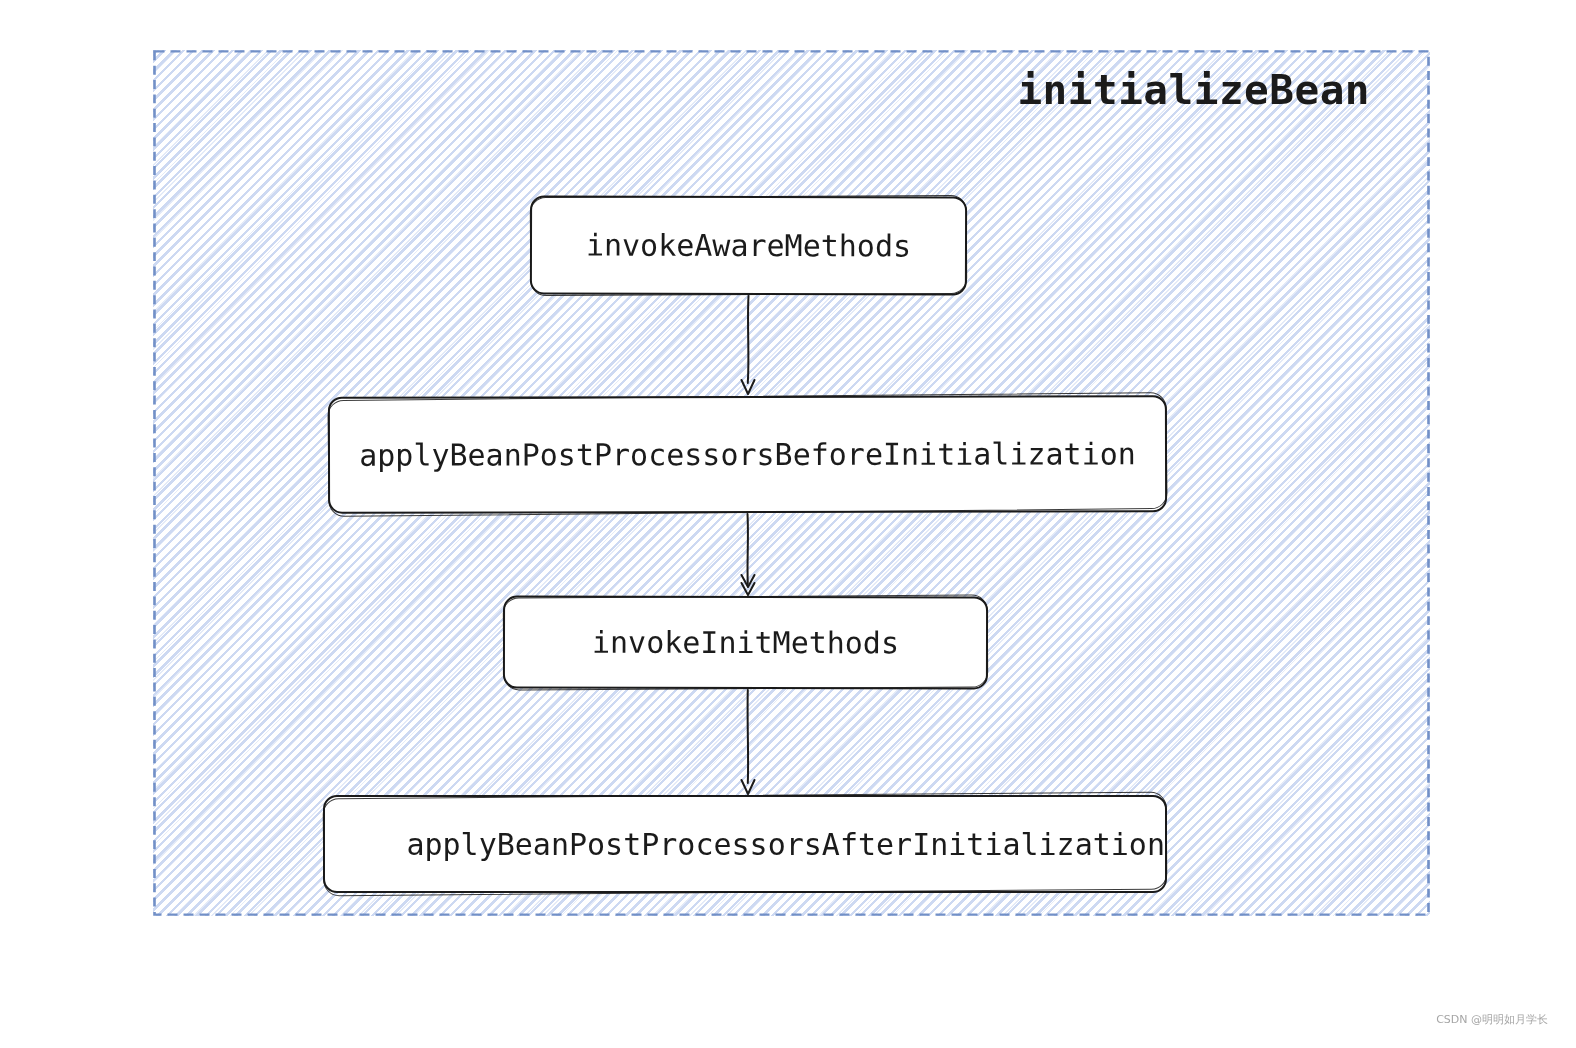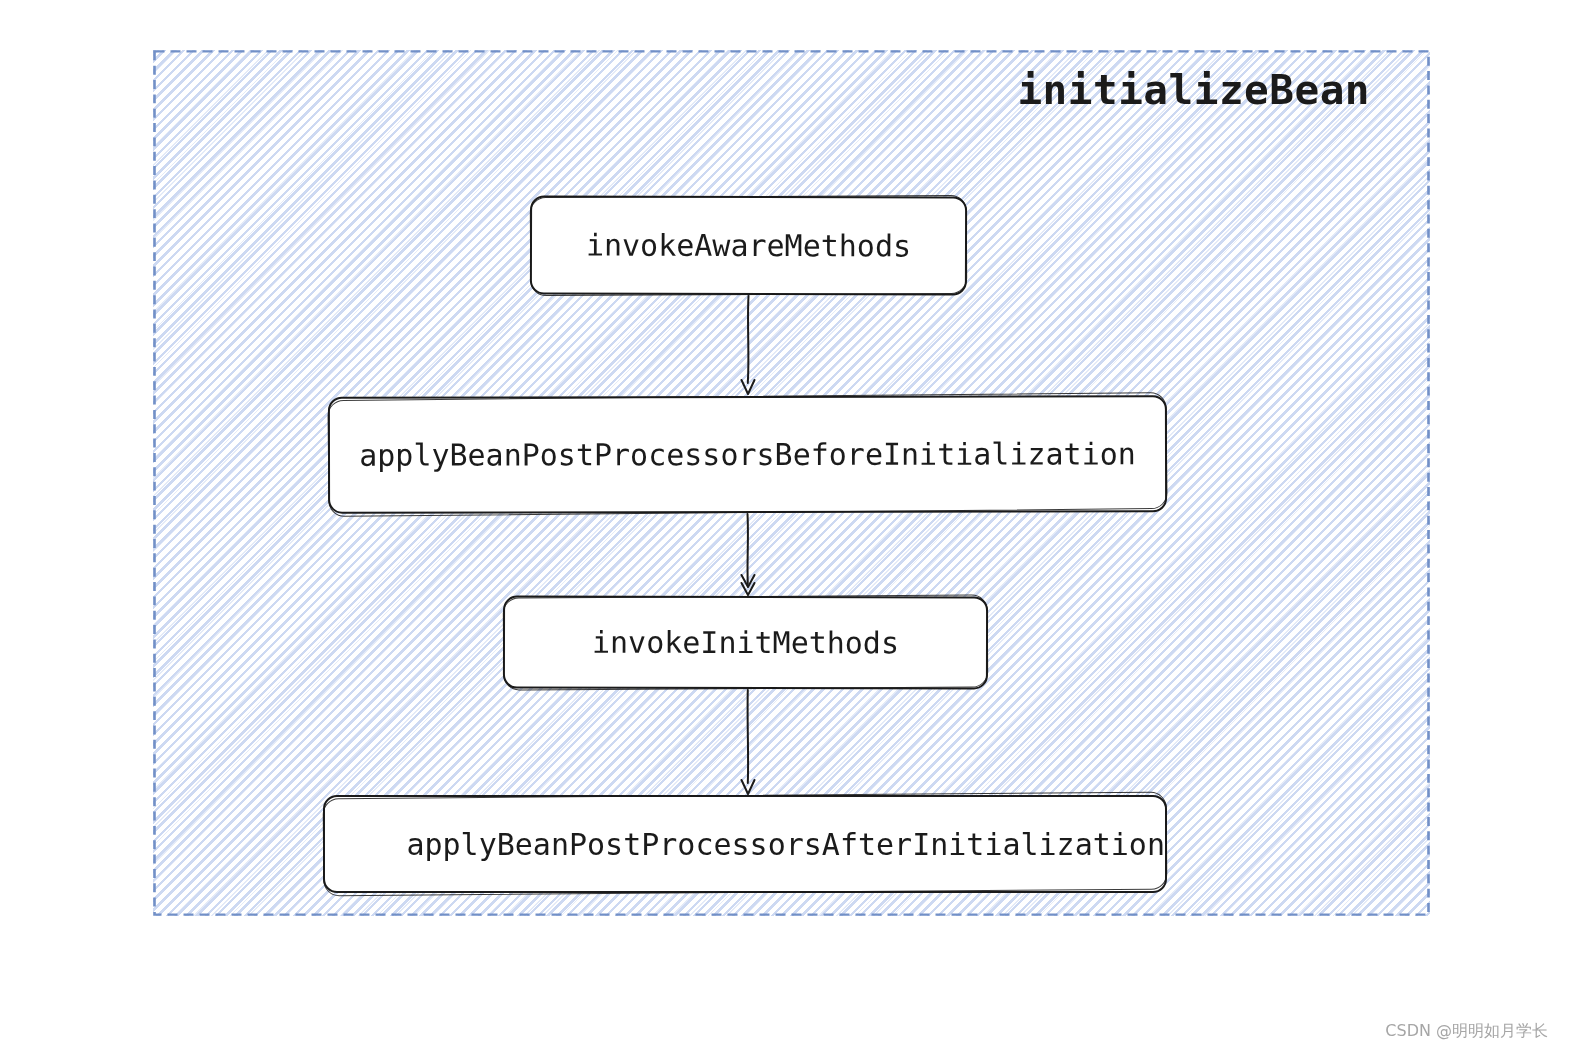--- a/index.html
+++ b/index.html
@@ -61,23 +61,23 @@
   .node-2{left:175px;top:346px;width:839px;height:117px;}
   .node-3{left:350px;top:546px;width:485px;height:93px;}
   .node-4{left:170px;top:745px;width:844px;height:98px;justify-content:flex-end;}
   .arrow{position:absolute;pointer-events:none;}
   .arrow-1{left:584px;top:245px;}
   .arrow-2{left:584px;top:463px;}
   .arrow-3{left:584px;top:639px;}
   .arrow path{stroke:var(--ink);stroke-width:2;fill:none;stroke-linecap:round;stroke-linejoin:round;}
   .watermark{
     position:absolute;
-    right:28px;bottom:6px;
+    right:28px;bottom:21px;
     font-family:"DejaVu Sans","Liberation Sans",sans-serif;
-    font-size:16px;
+    font-size:11px;
     color:var(--watermark-gray);
     white-space:nowrap;
   }
 </style>
 </head>
 <body>
 
 <div class="canvas">
 
   <div class="frame">

